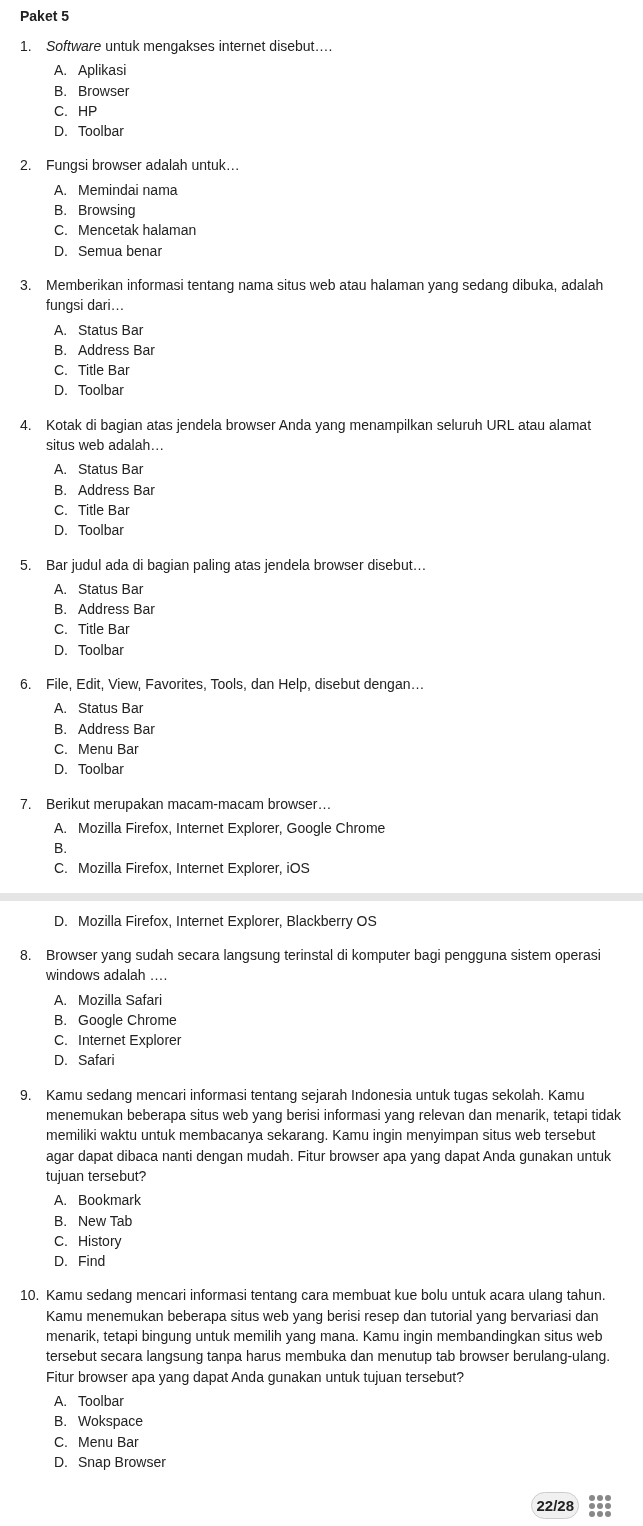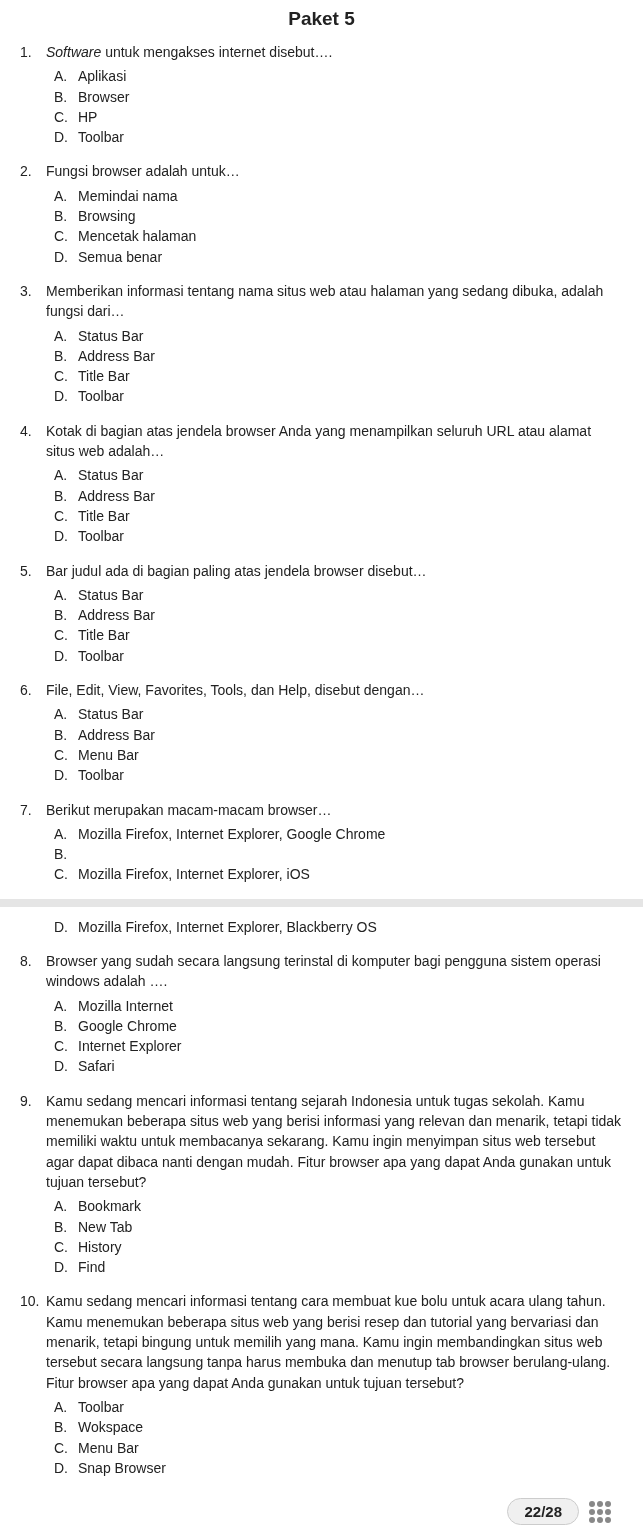--- a/index.html
+++ b/index.html
@@ -13,22 +13,21 @@
       position: relative;
     }
     .page {
       width: 643px;
       background: #fff;
     }
     .page-top {
       padding: 8px 20px 0 20px;
     }
     .page-title {
-      text-align: center;
-      font-size: 19px;
+      font-size: 14px;
       font-weight: bold;
       margin-bottom: 12px;
     }
     .question-block {
       margin-bottom: 14px;
     }
     .question-text {
       display: flex;
       gap: 4px;
       margin-bottom: 4px;
@@ -71,21 +70,21 @@
       display: flex;
       align-items: center;
       justify-content: flex-end;
       padding: 6px 12px 4px 0;
       position: relative;
     }
     .page-badge {
       background: #f0f0f0;
       border: 1px solid #ccc;
       border-radius: 20px;
-      padding: 4px 16px;
+      padding: 4px 4px;
       font-size: 15px;
       font-weight: bold;
       margin-right: 10px;
     }
     .dots-icon {
       display: grid;
       grid-template-columns: repeat(3, 6px);
       grid-template-rows: repeat(3, 6px);
       gap: 2px;
     }
@@ -284,21 +283,21 @@
           </div>
         </div>
         <div class="question-block">
           <div class="question-text">
             <span class="question-num">8.</span>
             <span class="question-body">Browser yang sudah secara langsung terinstal di komputer bagi pengguna sistem operasi windows adalah ….</span>
           </div>
           <div class="options">
             <div class="option">
               <span class="option-label">A.</span>
-              <span>Mozilla Internet</span>
+              <span>Mozilla Safari</span>
             </div>
             <div class="option">
               <span class="option-label">B.</span>
               <span>Google Chrome</span>
             </div>
             <div class="option">
               <span class="option-label">C.</span>
               <span>Internet Explorer</span>
             </div>
             <div class="option">

